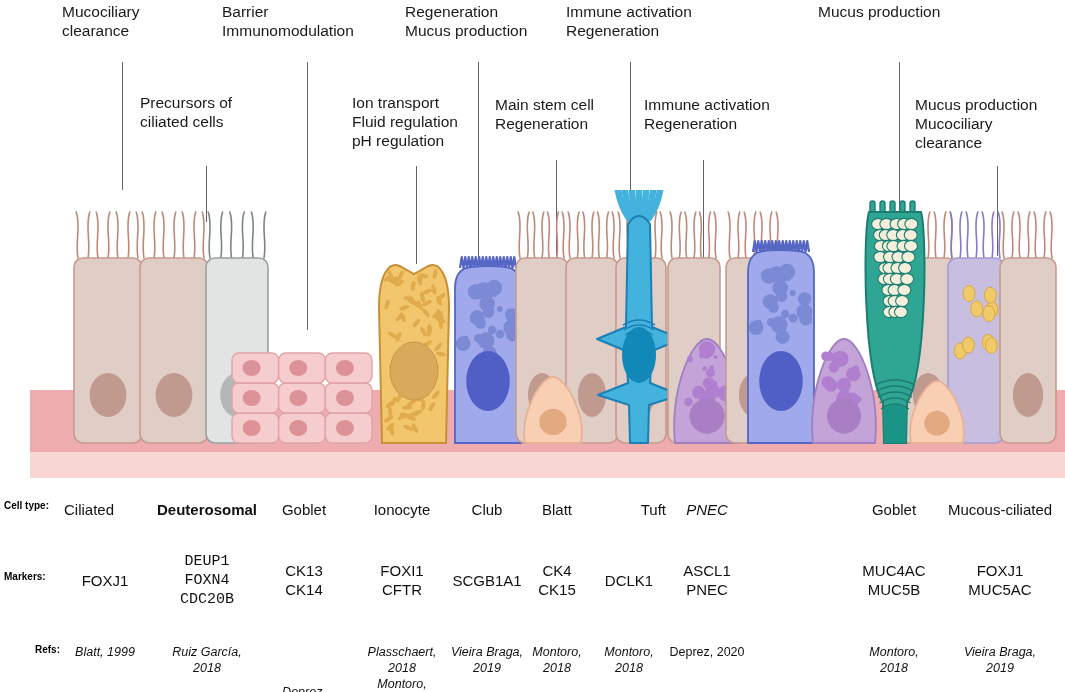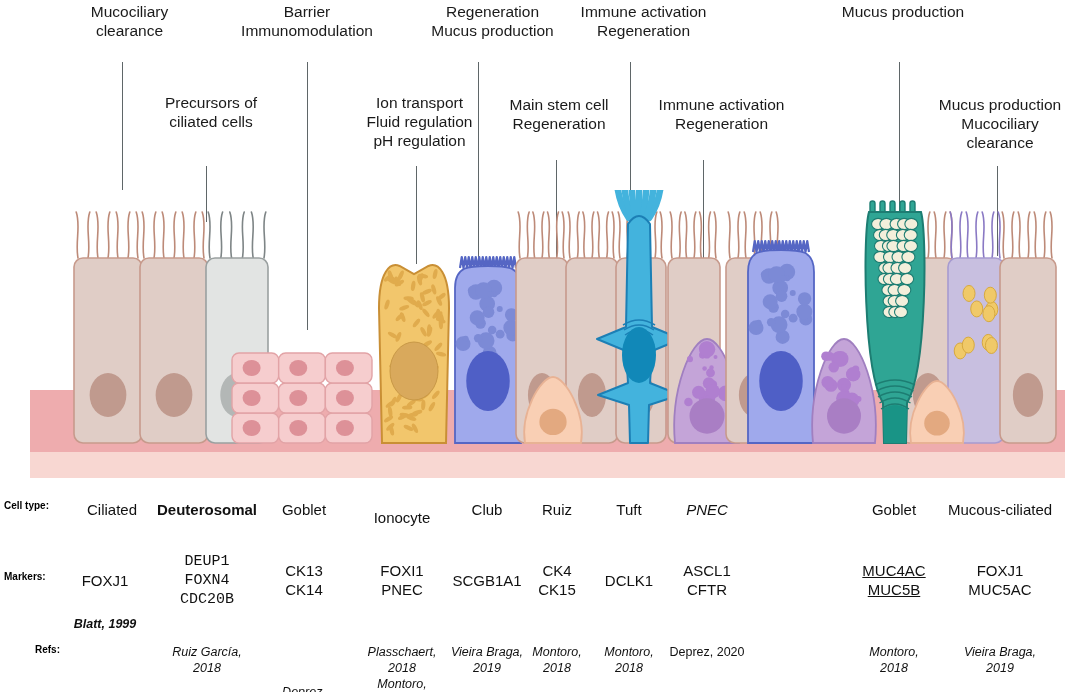--- a/index.html
+++ b/index.html
@@ -1,20 +1,20 @@
 <!DOCTYPE html>
 <html><head>
 <meta charset="utf-8">
 <title>Airway Epithelium Cell Types</title>
 <style>
   html,body{margin:0;padding:0;background:#ffffff;}
   body{width:1065px;height:692px;font-family:"Liberation Sans",sans-serif;color:#111;overflow:hidden;}
   #root{position:relative;width:1065px;height:692px;}
 
-  .annot{position:absolute;text-align:center;font-size:15.5px;line-height:19px;color:#1a1a1a;white-space:pre-line;}
+  .annot{position:absolute;text-align:left;font-size:15.5px;line-height:19px;color:#1a1a1a;white-space:pre-line;}
   .leader{position:absolute;width:1px;background:#5f6668;}
 
   #epi{position:absolute;left:0;top:190px;width:1065px;height:292px;}
   #epi svg{display:block;}
 
   .rowlabel{position:absolute;font-size:10px;font-weight:bold;color:#000;text-align:left;}
   .cellv{position:absolute;text-align:center;font-size:15px;line-height:19px;color:#111;white-space:pre-line;}
   .markv{position:absolute;text-align:center;font-size:15px;line-height:19px;color:#111;white-space:pre-line;}
   .refv{position:absolute;text-align:center;font-size:12.5px;line-height:16px;color:#111;white-space:pre-line;font-style:italic;}
   .refv.plain{font-style:normal;}
@@ -525,60 +525,60 @@
           </g>
         </g>
   </svg>
   </div>
 
   <div class="rowlabel" style="left:4px;top:500px;">Cell type:</div>
   <div class="rowlabel" style="left:4px;top:571px;">Markers:</div>
   <div class="rowlabel" style="left:35px;top:644px;">Refs:</div>
 
   <div id="table-cells">
-      <div class="cellv" style="left: 67px; top: 500px; width: 90px; text-align: center;">Ciliated</div>
+      <div class="cellv" style="left: 44px; top: 500px; width: 90px; text-align: center;">Ciliated</div>
       <div class="markv" style="left: 60px; top: 570.5px; width: 90px;">FOXJ1</div>
-      <div class="refv" style="left: 60px; top: 616px; width: 90px; font-weight: bold;">Blatt, 1999</div>
+      <div class="refv" style="left: 60px; top: 644px; width: 90px;">Blatt, 1999</div>
       <div class="cellv" style="left: 146px; top: 500px; width: 122px; font-weight: bold;">Deuterosomal</div>
       <div class="markv" style="left: 146px; top: 551.5px; width: 122px; font-family: Liberation Mono, monospace;">DEUP1
 FOXN4
 CDC20B</div>
       <div class="refv" style="left: 146px; top: 644px; width: 122px;">Ruiz García,
 2018</div>
       <div class="cellv" style="left: 262px; top: 500px; width: 84px;">Goblet</div>
       <div class="markv" style="left: 262px; top: 561px; width: 84px;">CK13
 CK14</div>
       <div class="refv" style="left: 262px; top: 684px; width: 84px;">Deprez,
 2020</div>
-      <div class="cellv" style="left: 352px; top: 500px; width: 100px; margin-top: 8px;">Ionocyte</div>
+      <div class="cellv" style="left: 352px; top: 500px; width: 100px;">Ionocyte</div>
       <div class="markv" style="left: 352px; top: 561px; width: 100px;">FOXI1
-PNEC</div>
+CFTR</div>
       <div class="refv" style="left: 352px; top: 644px; width: 100px;">Plasschaert,
 2018
 Montoro,
 2018</div>
       <div class="cellv" style="left: 444px; top: 500px; width: 86px;">Club</div>
       <div class="markv" style="left: 444px; top: 570.5px; width: 86px;">SCGB1A1</div>
       <div class="refv" style="left: 444px; top: 644px; width: 86px;">Vieira Braga,
 2019</div>
-      <div class="cellv" style="left: 520px; top: 500px; width: 74px;">Ruiz</div>
+      <div class="cellv" style="left: 520px; top: 500px; width: 74px;">Blatt</div>
       <div class="markv" style="left: 520px; top: 561px; width: 74px;">CK4
 CK15</div>
       <div class="refv" style="left: 520px; top: 644px; width: 74px;">Montoro,
 2018</div>
-      <div class="cellv" style="left: 592px; top: 500px; width: 74px;">Tuft</div>
+      <div class="cellv" style="left: 592px; top: 500px; width: 74px; text-align: right;">Tuft</div>
       <div class="markv" style="left: 592px; top: 570.5px; width: 74px;">DCLK1</div>
       <div class="refv" style="left: 592px; top: 644px; width: 74px;">Montoro,
 2018</div>
       <div class="cellv" style="left: 664px; top: 500px; width: 86px; font-style: italic;">PNEC</div>
       <div class="markv" style="left: 664px; top: 561px; width: 86px;">ASCL1
-CFTR</div>
+PNEC</div>
       <div class="refv plain" style="left: 664px; top: 644px; width: 86px;">Deprez, 2020</div>
       <div class="cellv" style="left: 848px; top: 500px; width: 92px;">Goblet</div>
-      <div class="markv" style="left: 848px; top: 561px; width: 92px; text-decoration: underline;">MUC4AC
+      <div class="markv" style="left: 848px; top: 561px; width: 92px;">MUC4AC
 MUC5B</div>
       <div class="refv" style="left: 848px; top: 644px; width: 92px;">Montoro,
 2018</div>
       <div class="cellv" style="left: 930px; top: 500px; width: 140px;">Mucous-ciliated</div>
       <div class="markv" style="left: 930px; top: 561px; width: 140px;">FOXJ1
 MUC5AC</div>
       <div class="refv" style="left: 930px; top: 644px; width: 140px;">Vieira Braga,
 2019</div>
     </div>
 

